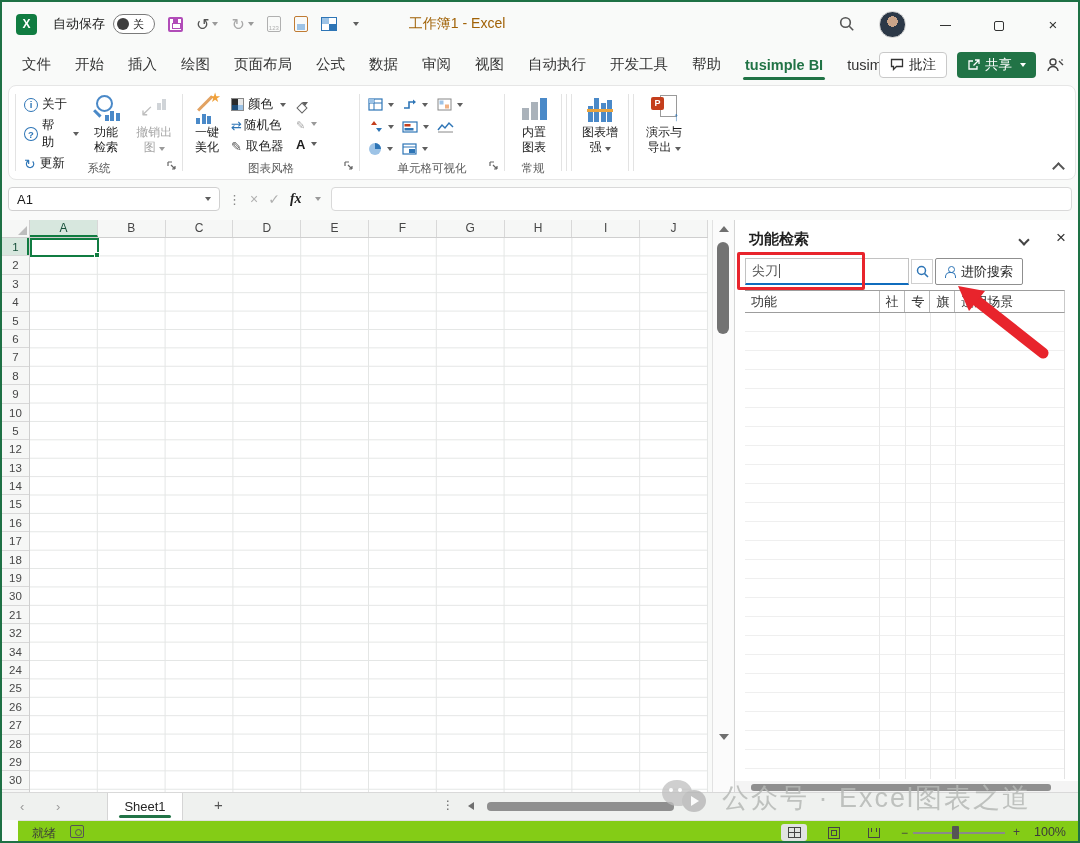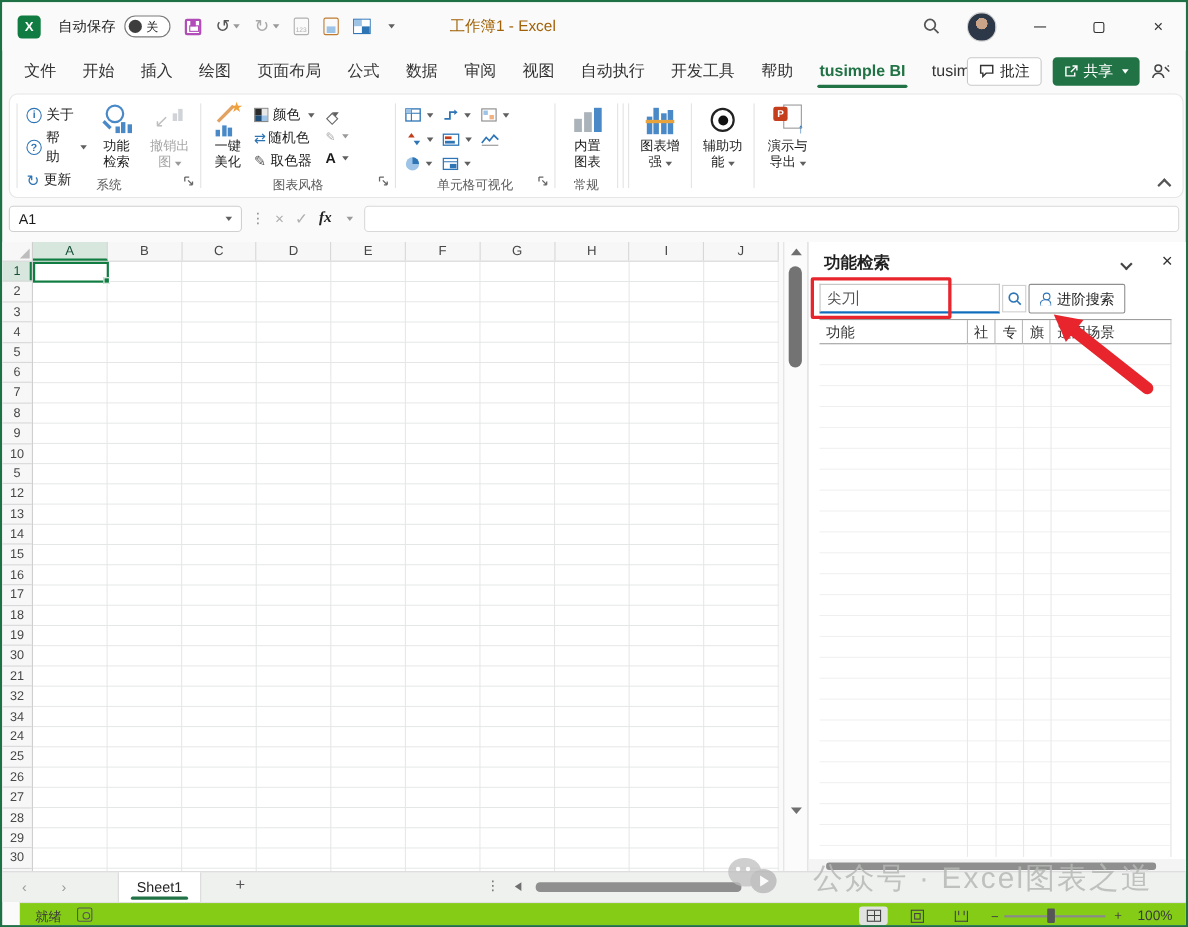--- a/index.html
+++ b/index.html
@@ -194,21 +194,21 @@
   .zoom-pct { position:absolute; left:1016px; top:4px; font-size:12.5px; }
 
   
   .watermark { position:absolute; left:660px; top:776px; z-index:40; display:flex; align-items:center; pointer-events:none; }
   .wm-ic { position:relative; width:52px; height:40px; opacity:.75; }
   .wm-ic .b1 { position:absolute; left:0; top:2px; width:30px; height:26px; background:#bfbfbf; border-radius:50% 50% 46% 54%; }
   .wm-ic .b1:before { content:""; position:absolute; left:7px; top:8px; width:4px; height:4px; border-radius:50%; background:#fff; }
   .wm-ic .b1:after { content:""; position:absolute; left:16px; top:8px; width:4px; height:4px; border-radius:50%; background:#fff; }
   .wm-ic .b2 { position:absolute; left:20px; top:12px; width:24px; height:22px; background:#b3b3b3; border-radius:50%; display:flex; align-items:center; justify-content:center; }
   .wm-ic .b2 i { width:0; height:0; border-top:5px solid transparent; border-bottom:5px solid transparent; border-left:8px solid #fff; margin-left:2px; }
-  .wm-text { font-size:27px; color:#b6b9b6; letter-spacing:2px; margin-left:25px; opacity:.85; }
+  .wm-text { font-size:27px; color:#b6b9b6; letter-spacing:2px; margin-left:8px; opacity:.85; }
 </style>
 </head>
 <body>
 
 <div class="titlebar">
   <div class="xl-logo">X</div>
   <span class="autosave-lbl">自动保存</span>
   <div class="toggle">
     <span class="knob"></span>
     <span class="tg-state">关</span>
@@ -516,31 +516,20 @@
             </span>
             <span class="line"></span>
           </span>
         </div>
       <div>图表增</div>
       <div><span>强</span><span class="chv"></span></div>
     </div>
   </div>
   <div class="vdiv"></div>
 
-  <div class="rgroup" style="width:52px;">
-    <div class="bigbtn" style="width:52px;">
-      <div class="ic">
-          <span class="tgt">
-            <i></i>
-          </span>
-        </div>
-      <div>辅助功</div>
-      <div><span>能</span><span class="chv"></span></div>
-    </div>
-  </div>
   <div class="vdiv"></div>
 
   <div class="rgroup" style="width:56px;">
     <div class="bigbtn" style="width:56px;">
       <div class="ic">
           <span class="pexp">
             <span class="page"></span>
             <span class="pbadge">P</span>
             <span class="up">↑</span>
           </span>

